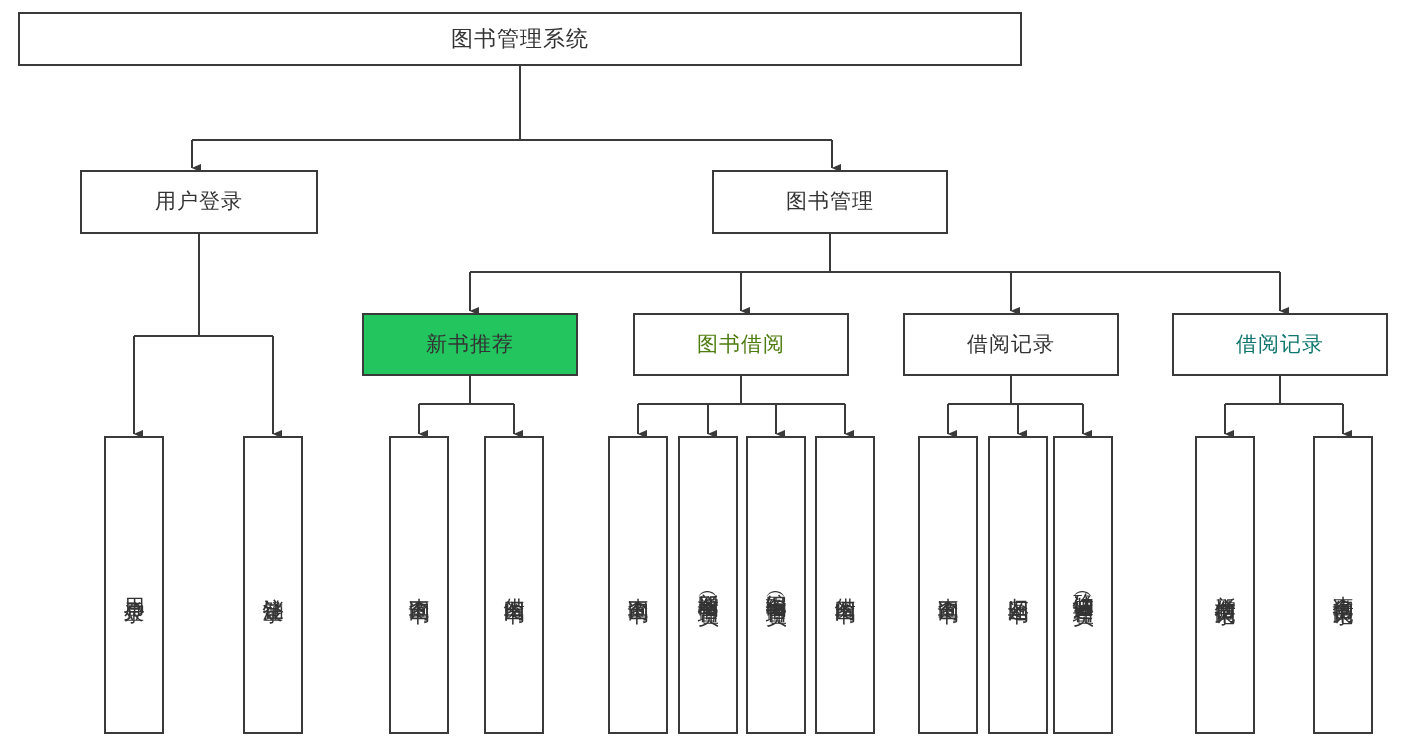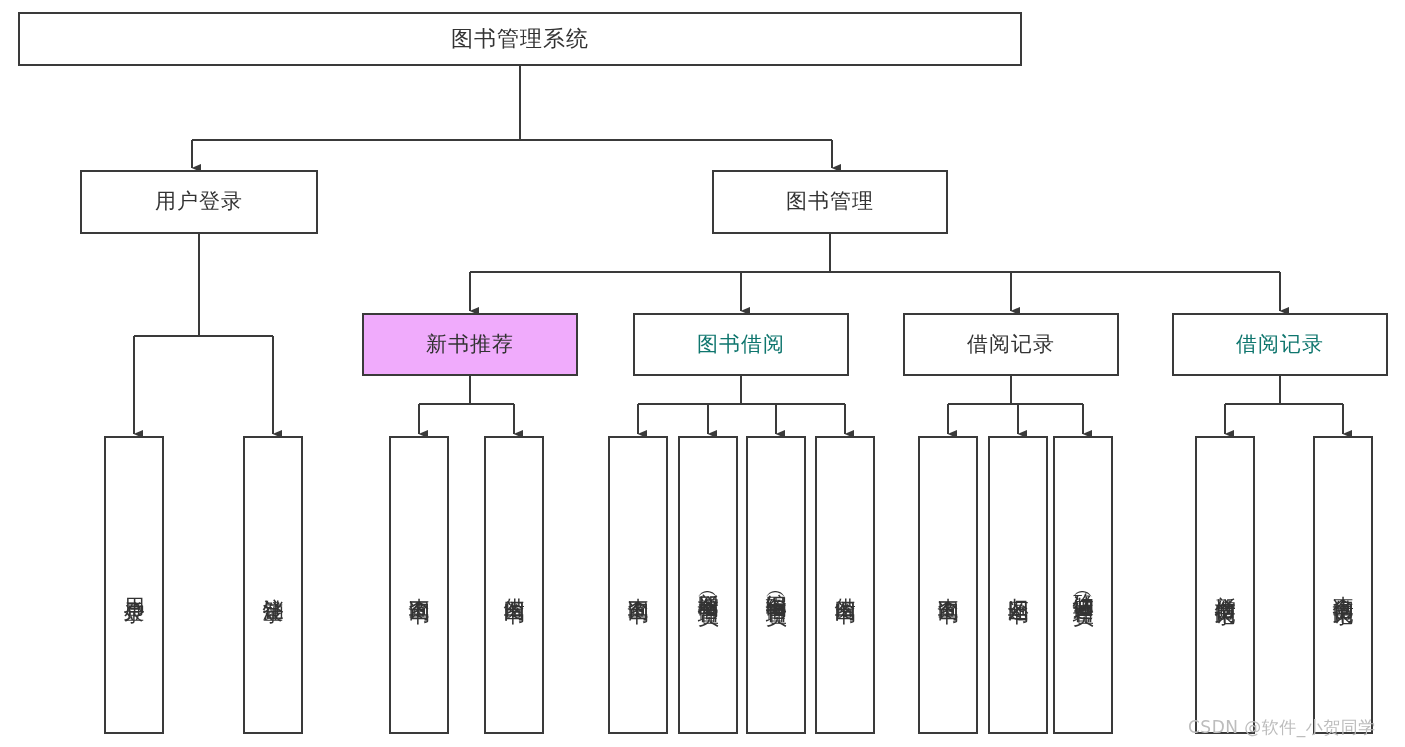--- a/index.html
+++ b/index.html
@@ -125,24 +125,24 @@
     <span class="node-label">图书管理系统</span>
   </div>
 
   <div class="node horiz" style="left: 80px; top: 170px; width: 238px; height: 64px; border-color: rgb(58, 58, 58); color: rgb(51, 51, 51); background: rgb(255, 255, 255);">
     <span class="node-label">用户登录</span>
   </div>
   <div class="node horiz" style="left: 712px; top: 170px; width: 236px; height: 64px; border-color: rgb(58, 58, 58); color: rgb(51, 51, 51); background: rgb(255, 255, 255);">
     <span class="node-label">图书管理</span>
   </div>
 
-  <div class="node horiz" style="left: 362px; top: 313px; width: 216px; height: 63px; border-color: rgb(58, 58, 58); color: rgb(51, 51, 51); background: #f0abfc;">
+  <div class="node horiz" style="left: 362px; top: 313px; width: 216px; height: 63px; border-color: rgb(58, 58, 58); color: rgb(51, 51, 51); background: #22c55e;">
     <span class="node-label">新书推荐</span>
   </div>
-  <div class="node horiz" style="left: 633px; top: 313px; width: 216px; height: 63px; border-color: rgb(58, 58, 58); color: #0f766e; background: rgb(255, 255, 255);">
+  <div class="node horiz" style="left: 633px; top: 313px; width: 216px; height: 63px; border-color: rgb(58, 58, 58); color: #4d7c0f; background: rgb(255, 255, 255);">
     <span class="node-label">图书借阅</span>
   </div>
   <div class="node horiz" style="left: 903px; top: 313px; width: 216px; height: 63px; border-color: rgb(58, 58, 58); color: rgb(51, 51, 51); background: rgb(255, 255, 255);">
     <span class="node-label">借阅记录</span>
   </div>
   <div class="node horiz" style="left: 1172px; top: 313px; width: 216px; height: 63px; border-color: rgb(58, 58, 58); color: #0f766e; background: rgb(255, 255, 255);">
     <span class="node-label">借阅记录</span>
   </div>
 
   <div class="node vert" style="left: 104px; top: 436px; width: 60px; height: 298px; border-color: rgb(58, 58, 58); color: rgb(51, 51, 51); background: rgb(255, 255, 255);">
@@ -178,15 +178,14 @@
   <div class="node vert" style="left: 1053px; top: 436px; width: 60px; height: 298px; border-color: rgb(58, 58, 58); color: rgb(51, 51, 51); background: rgb(255, 255, 255);">
     <span class="node-label">确认归还（管理员）</span>
   </div>
   <div class="node vert" style="left: 1195px; top: 436px; width: 60px; height: 298px; border-color: rgb(58, 58, 58); color: rgb(51, 51, 51); background: rgb(255, 255, 255);">
     <span class="node-label">新增借阅记录</span>
   </div>
   <div class="node vert" style="left: 1313px; top: 436px; width: 60px; height: 298px; border-color: rgb(58, 58, 58); color: rgb(51, 51, 51); background: rgb(255, 255, 255);">
     <span class="node-label">查询借阅记录</span>
   </div>
 
-  <div class="watermark" style="left: 1188px; top: 716px; color: rgb(189, 189, 189);">CSDN @软件_小贺同学</div>
 
 </div>
 
 </body></html>

